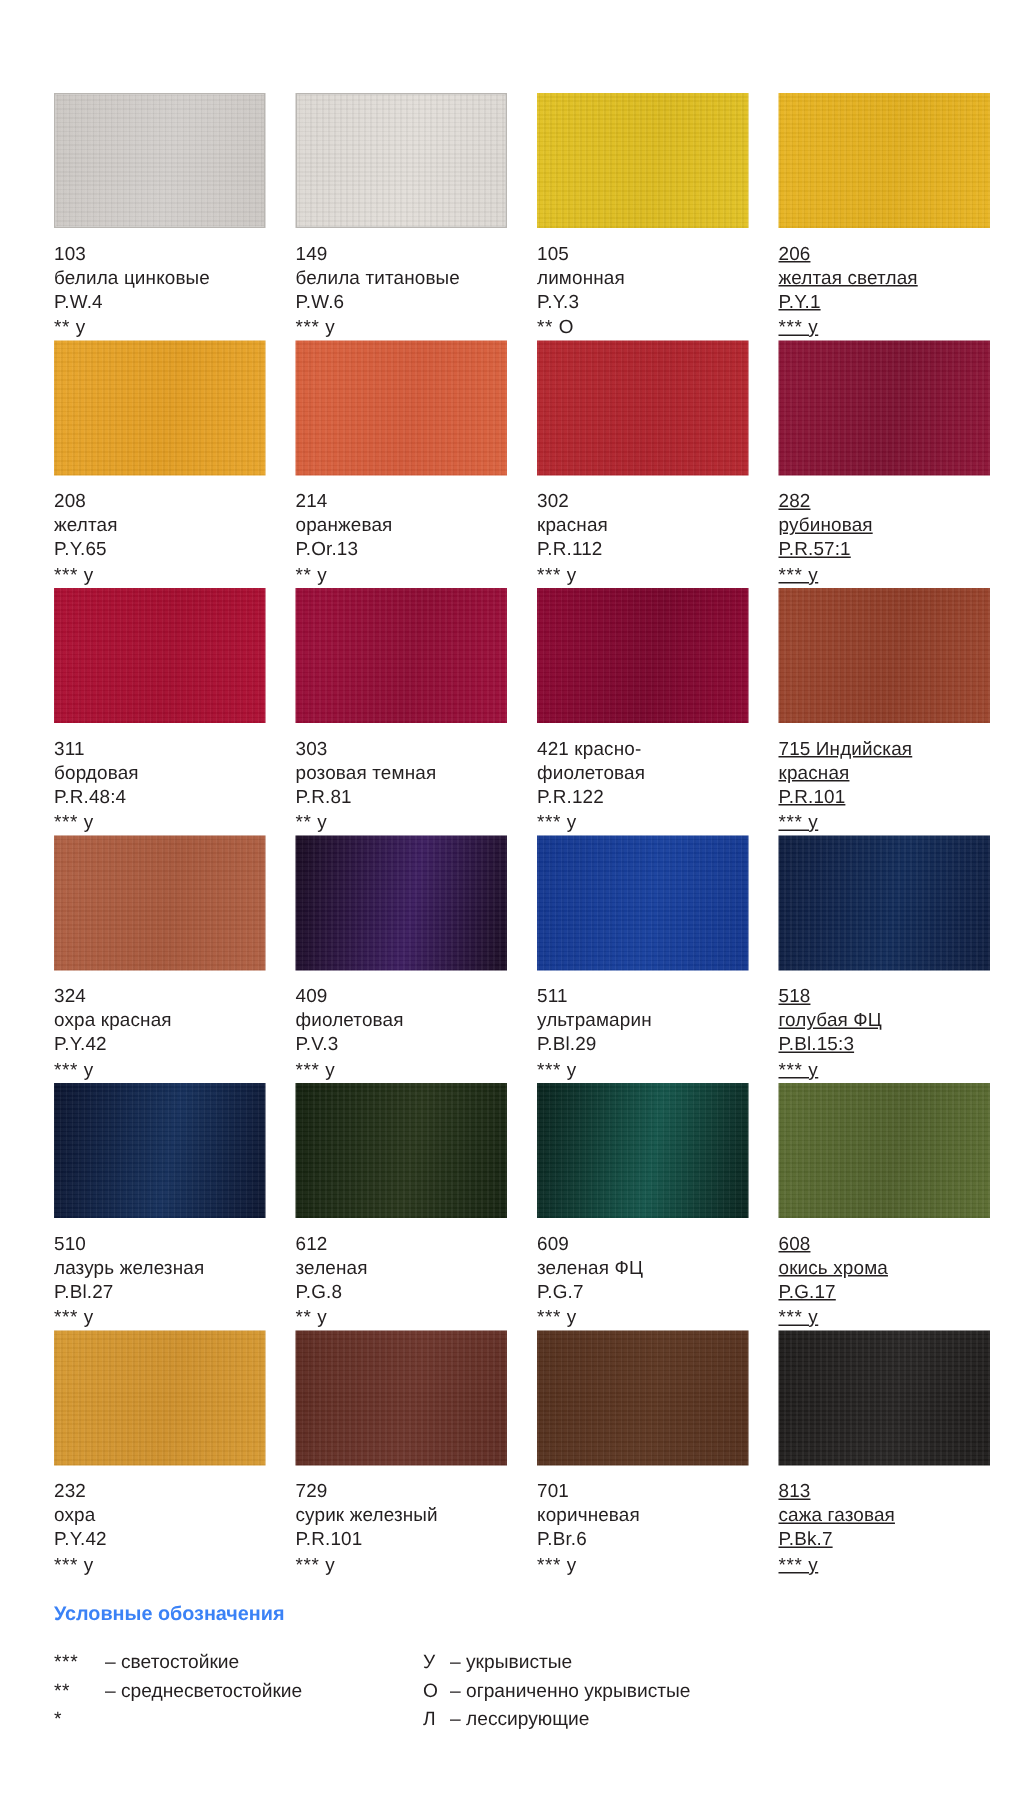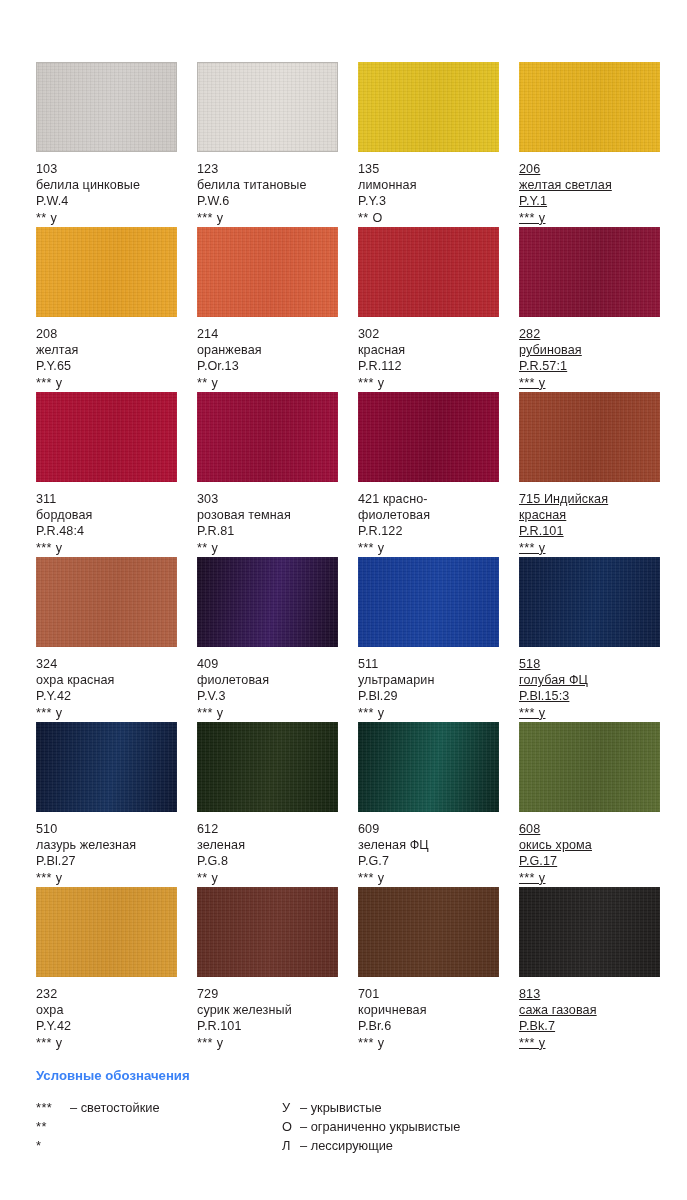--- a/index.html
+++ b/index.html
@@ -141,32 +141,32 @@
             <div class="line name">белила цинковые</div>
             <div class="line">P.W.4</div>
             <div class="line stars">** у</div>
           </div>
         </div>
         <div class="cell">
           <div class="swatch bordered" style="background: linear-gradient(100deg, rgb(220, 216, 211) 0%, rgb(226, 222, 217) 55%, rgb(220, 216, 211) 100%);">
             <div class="grain"></div>
           </div>
           <div class="info">
-            <div class="line">123</div>
+            <div class="line">149</div>
             <div class="line name">белила титановые</div>
             <div class="line">P.W.6</div>
             <div class="line stars">*** у</div>
           </div>
         </div>
         <div class="cell">
           <div class="swatch" style="background: linear-gradient(100deg, rgb(226, 194, 36) 0%, rgb(220, 187, 31) 55%, rgb(226, 194, 36) 100%);">
             <div class="grain"></div>
           </div>
           <div class="info">
-            <div class="line">135</div>
+            <div class="line">105</div>
             <div class="line name">лимонная</div>
             <div class="line">P.Y.3</div>
             <div class="line stars">** О</div>
           </div>
         </div>
         <div class="cell">
           <div class="swatch" style="background: linear-gradient(100deg, rgb(231, 180, 33) 0%, rgb(224, 173, 28) 55%, rgb(231, 180, 33) 100%);">
             <div class="grain"></div>
           </div>
           <div class="info">
@@ -412,20 +412,21 @@
   <div class="legend">
     <div class="legend-title">Условные обозначения</div>
     <div class="legend-cols">
       <div class="legend-col-left">
         <div class="legend-row">
           <span class="legend-sym">***</span>
           <span class="legend-txt">– светостойкие</span>
         </div>
         <div class="legend-row">
           <span class="legend-sym">**</span>
+          <span class="legend-txt">– среднесветостойкие</span>
         </div>
         <div class="legend-row">
           <span class="legend-sym">*</span>
         </div>
       </div>
       <div class="legend-col-right">
         <div class="legend-row">
           <span class="legend-sym-r">У</span>
           <span class="legend-txt">– укрывистые</span>
         </div>

